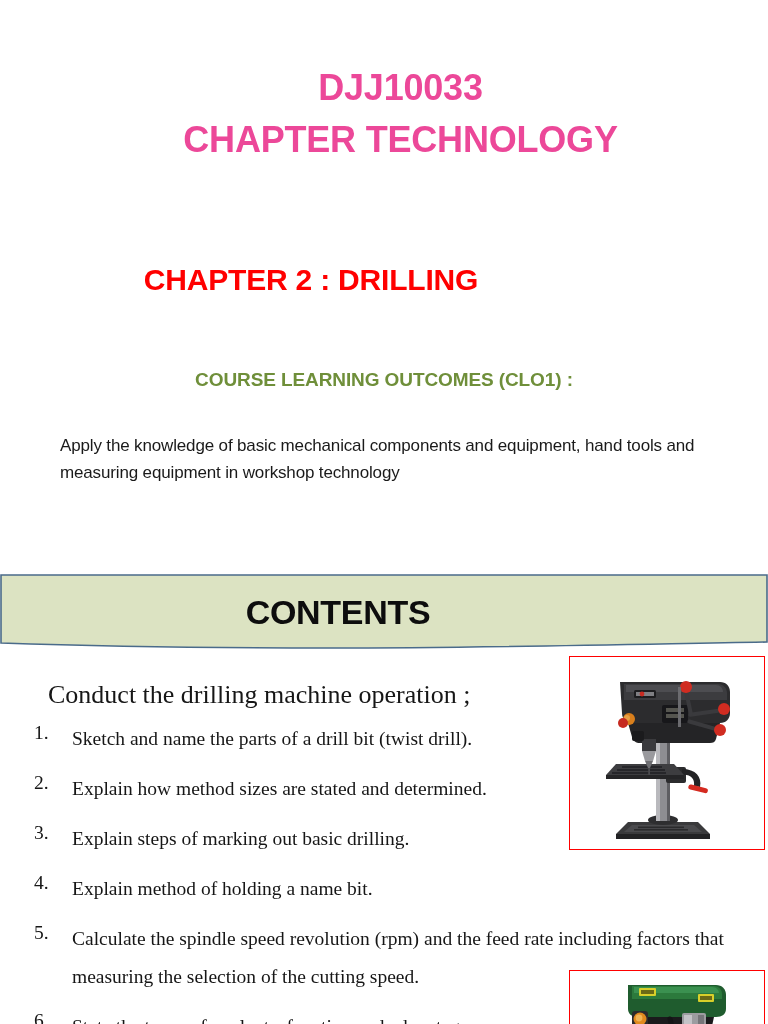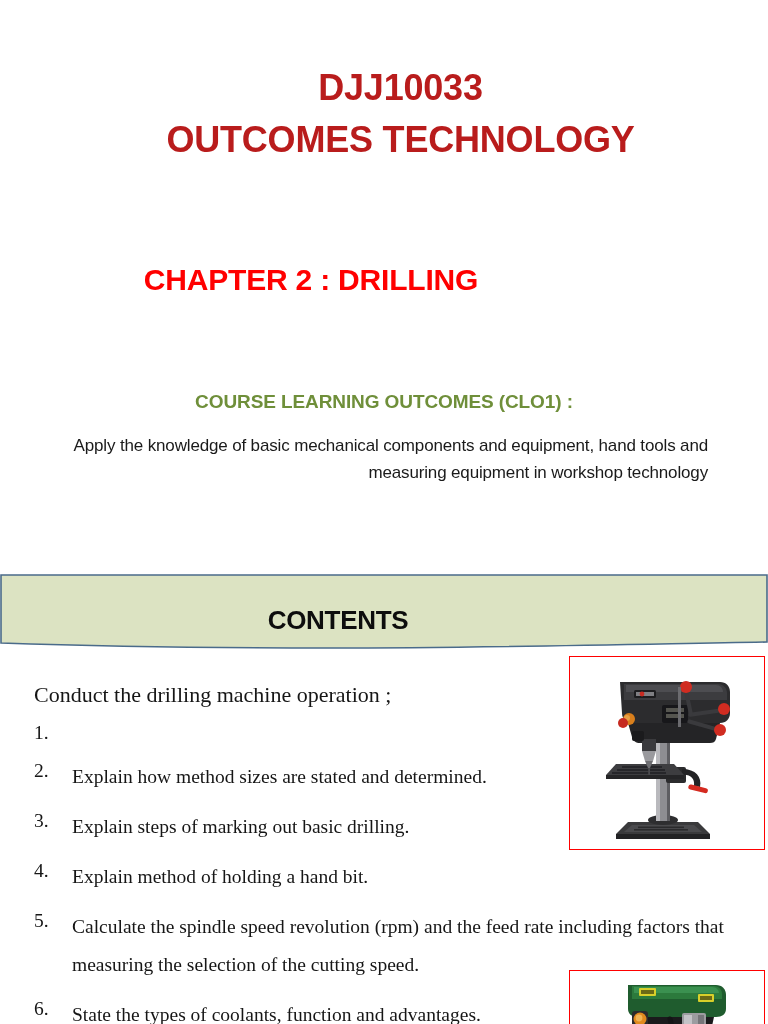--- a/index.html
+++ b/index.html
@@ -23,21 +23,21 @@
     left: 0;
     width: 768px;
     text-align: center;
   }
   .course-code,
   .course-name {
     font-family: "Liberation Sans", sans-serif;
     font-weight: bold;
     font-size: 36px;
     line-height: 52px;
-    color: #b91c1c;
+    color: #ec4899;
     letter-spacing: -0.2px;
     white-space: nowrap;
     padding-left: 33px;
   }
 
   
   #chapter-title {
     position: absolute;
     top: 261px;
     left: 0;
@@ -47,39 +47,39 @@
     font-weight: bold;
     font-size: 30px;
     line-height: 38px;
     color: #ff0000;
     letter-spacing: -0.2px;
   }
 
   
   #clo-heading {
     position: absolute;
-    top: 389px;
+    top: 367px;
     left: 0;
     width: 768px;
     text-align: center;
     font-family: "Liberation Sans", sans-serif;
     font-weight: bold;
     font-size: 19px;
     line-height: 26px;
     color: #6f8f3a;
     letter-spacing: -0.1px;
   }
 
   
   #clo-body {
     position: absolute;
     top: 432px;
     left: 60px;
     width: 648px;
-    text-align: right;
+    text-align: left;
     font-family: "Liberation Sans", sans-serif;
     font-weight: normal;
     font-size: 17px;
     line-height: 27px;
     color: #1a1a1a;
     letter-spacing: -0.15px;
   }
 
   
   #contents-banner {
@@ -96,43 +96,43 @@
     display: block;
   }
   #contents-label {
     position: absolute;
     top: 18px;
     left: 0;
     width: 676px;
     text-align: center;
     font-family: "Liberation Sans", sans-serif;
     font-weight: bold;
-    font-size: 26px;
+    font-size: 34px;
     line-height: 40px;
     color: #0d0d0d;
     letter-spacing: -0.3px;
-    margin-top: 8px;
   }
 
   
   #contents-list {
     position: absolute;
     top: 682px;
     left: 34px;
     width: 690px;
     font-family: "Liberation Serif", serif;
     font-size: 19.5px;
     color: #161616;
   }
   #contents-intro {
     font-family: "Liberation Serif", serif;
-    font-size: 22px;
+    font-size: 26px;
     line-height: 26px;
     color: #161616;
     margin-bottom: 12px;
+    margin-left: 14px;
   }
   .list-row {
     display: flex;
     align-items: flex-start;
     margin-bottom: 12px;
   }
   .list-num {
     width: 38px;
     flex: 0 0 38px;
     font-family: "Liberation Serif", serif;
@@ -179,56 +179,57 @@
     position: absolute;
     top: 0;
     left: 0;
   }
 </style>
 </head>
 <body>
 
 <div id="title-block">
   <div class="course-code">DJJ10033</div>
-  <div class="course-name">OUTCOMES TECHNOLOGY</div>
+  <div class="course-name">CHAPTER TECHNOLOGY</div>
 </div>
 
 <div id="chapter-title">CHAPTER 2 : DRILLING</div>
 
 <div id="clo-heading">COURSE LEARNING OUTCOMES (CLO1) :</div>
 
 <div id="clo-body">Apply the knowledge of basic mechanical components and equipment, hand tools and measuring equipment in workshop technology</div>
 
 <div id="contents-banner">
   <svg width="768" height="82" viewBox="0 0 768 82">
     <path d="M 1,1 L 767,1 L 767,68 C 600,71 480,74 330,74 C 200,74 90,72 1,69 Z" fill="#dce3c2" stroke="#4a6b8a" stroke-width="1.6"></path>
   </svg>
   <div id="contents-label">CONTENTS</div>
 </div>
 
 <div id="contents-list">
   <div id="contents-intro">Conduct the drilling machine operation ;</div>
 
   <div class="list-row narrow">
     <span class="list-num">1.</span>
+    <span class="list-text">Sketch and name the parts of a drill bit (twist drill).</span>
   </div>
 
   <div class="list-row narrow">
     <span class="list-num">2.</span>
     <span class="list-text">Explain how method sizes are stated and determined.</span>
   </div>
 
   <div class="list-row narrow">
     <span class="list-num">3.</span>
     <span class="list-text">Explain steps of marking out basic drilling.</span>
   </div>
 
   <div class="list-row narrow">
     <span class="list-num">4.</span>
-    <span class="list-text">Explain method of holding a hand bit.</span>
+    <span class="list-text">Explain method of holding a name bit.</span>
   </div>
 
   <div class="list-row wide">
     <span class="list-num">5.</span>
     <span class="list-text">Calculate the spindle speed revolution (rpm) and the feed rate including factors that measuring the selection of the cutting speed.</span>
   </div>
 
   <div class="list-row narrow">
     <span class="list-num">6.</span>
     <span class="list-text">State the types of coolants, function and advantages.</span>

